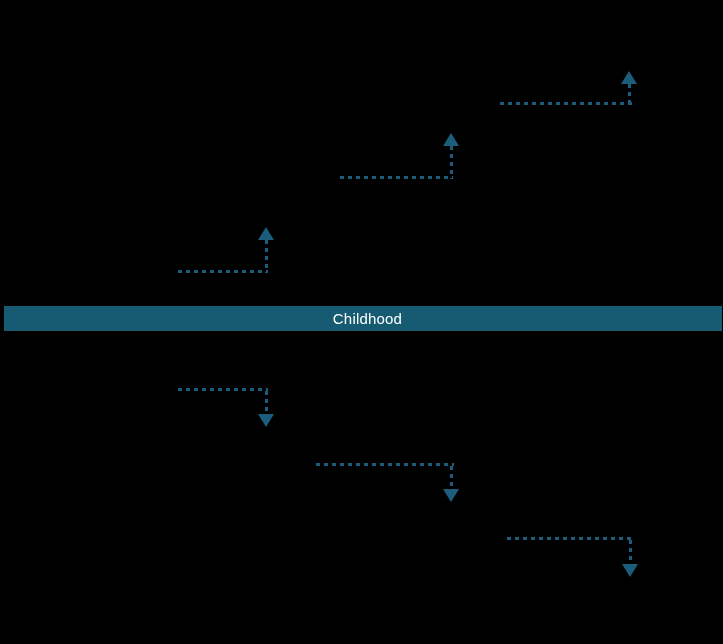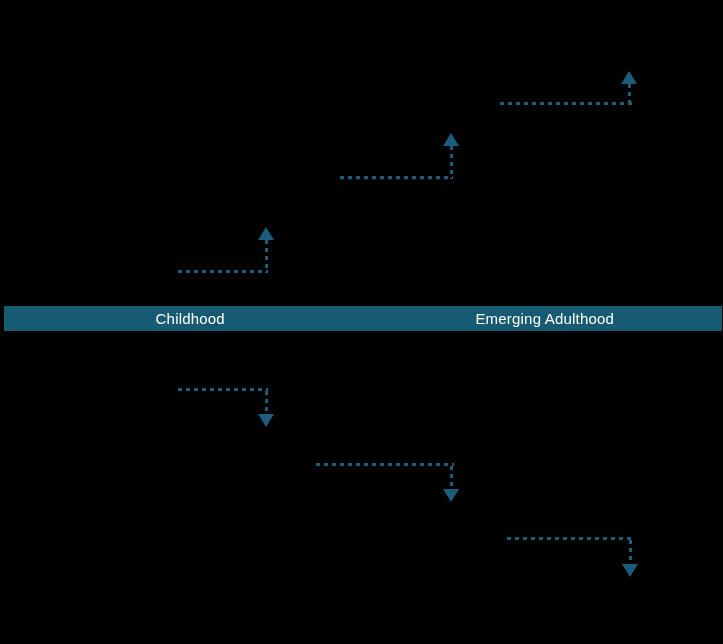--- a/index.html
+++ b/index.html
@@ -108,21 +108,20 @@
     <div class="head-up u2a"></div>
   </div>
   <div>
     <div class="dot-h u3h"></div>
     <div class="dot-v u3v"></div>
     <div class="head-up u3a"></div>
   </div>
 
   <div class="band">
     <div class="stage">Childhood</div>
-    <div class="stage">Emerging Adulthood</div>
   </div>
 
   <div>
     <div class="dot-h d1h"></div>
     <div class="dot-v d1v"></div>
     <div class="head-down d1a"></div>
   </div>
   <div>
     <div class="dot-h d2h"></div>
     <div class="dot-v d2v"></div>

